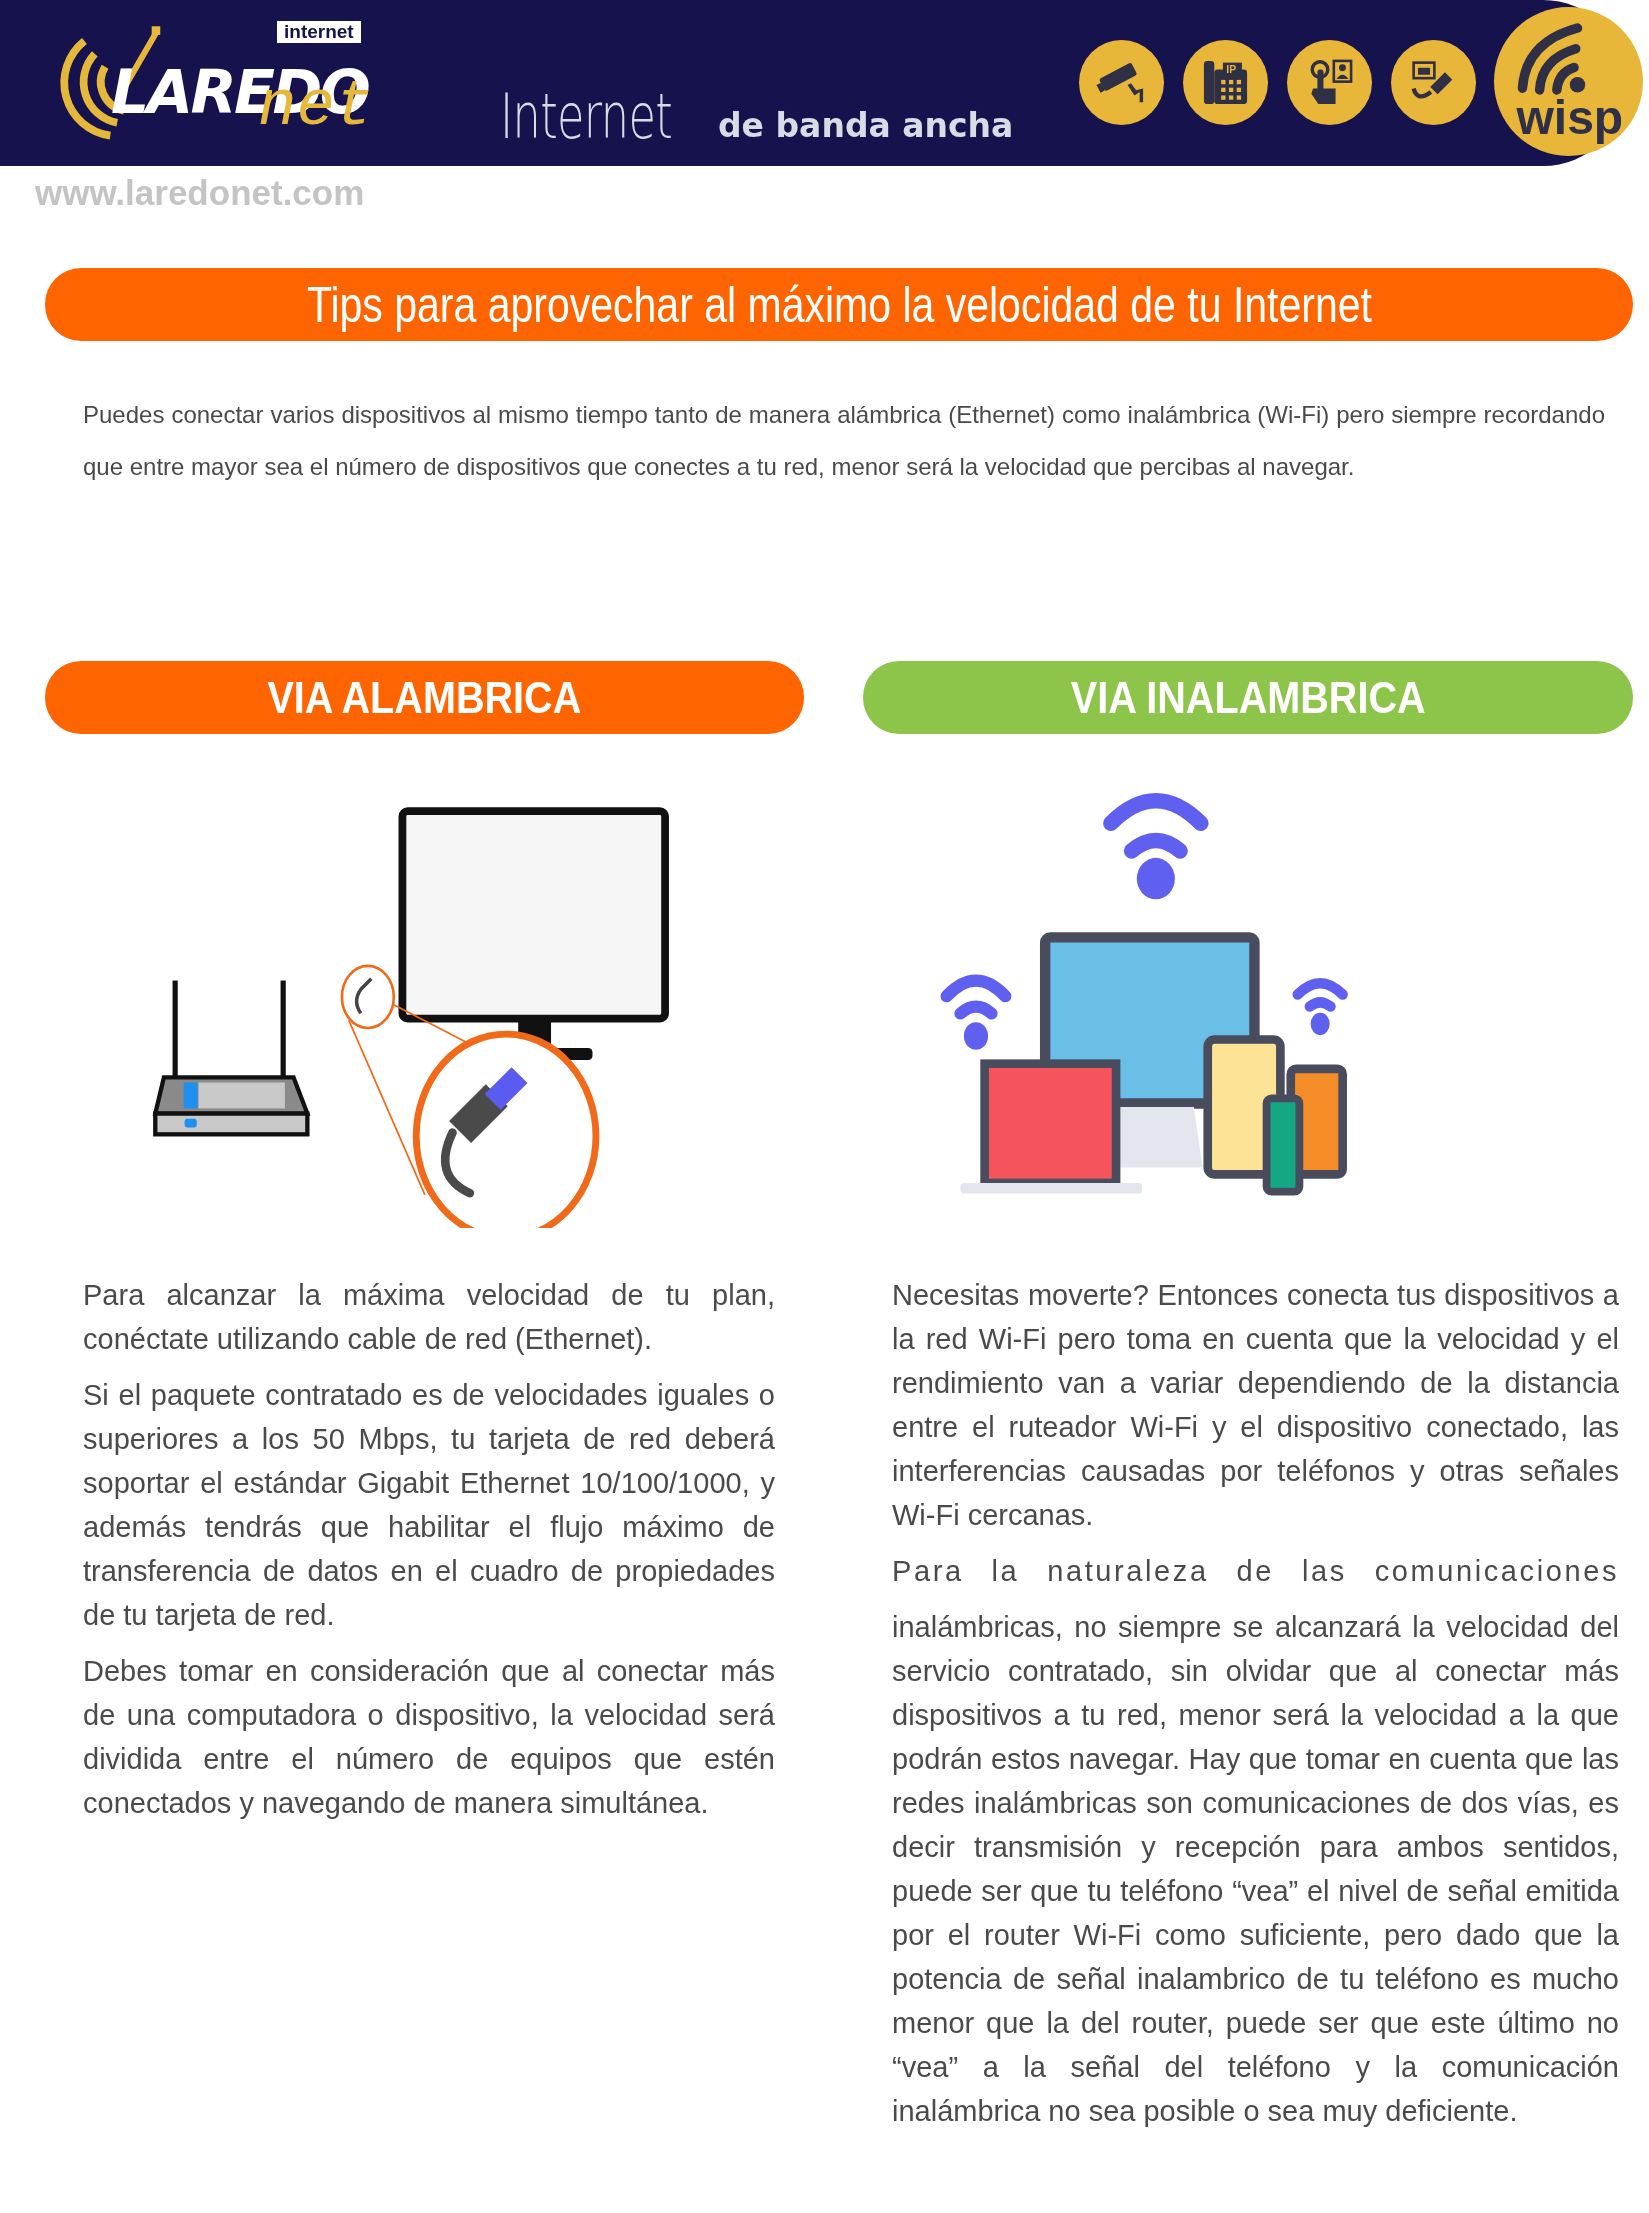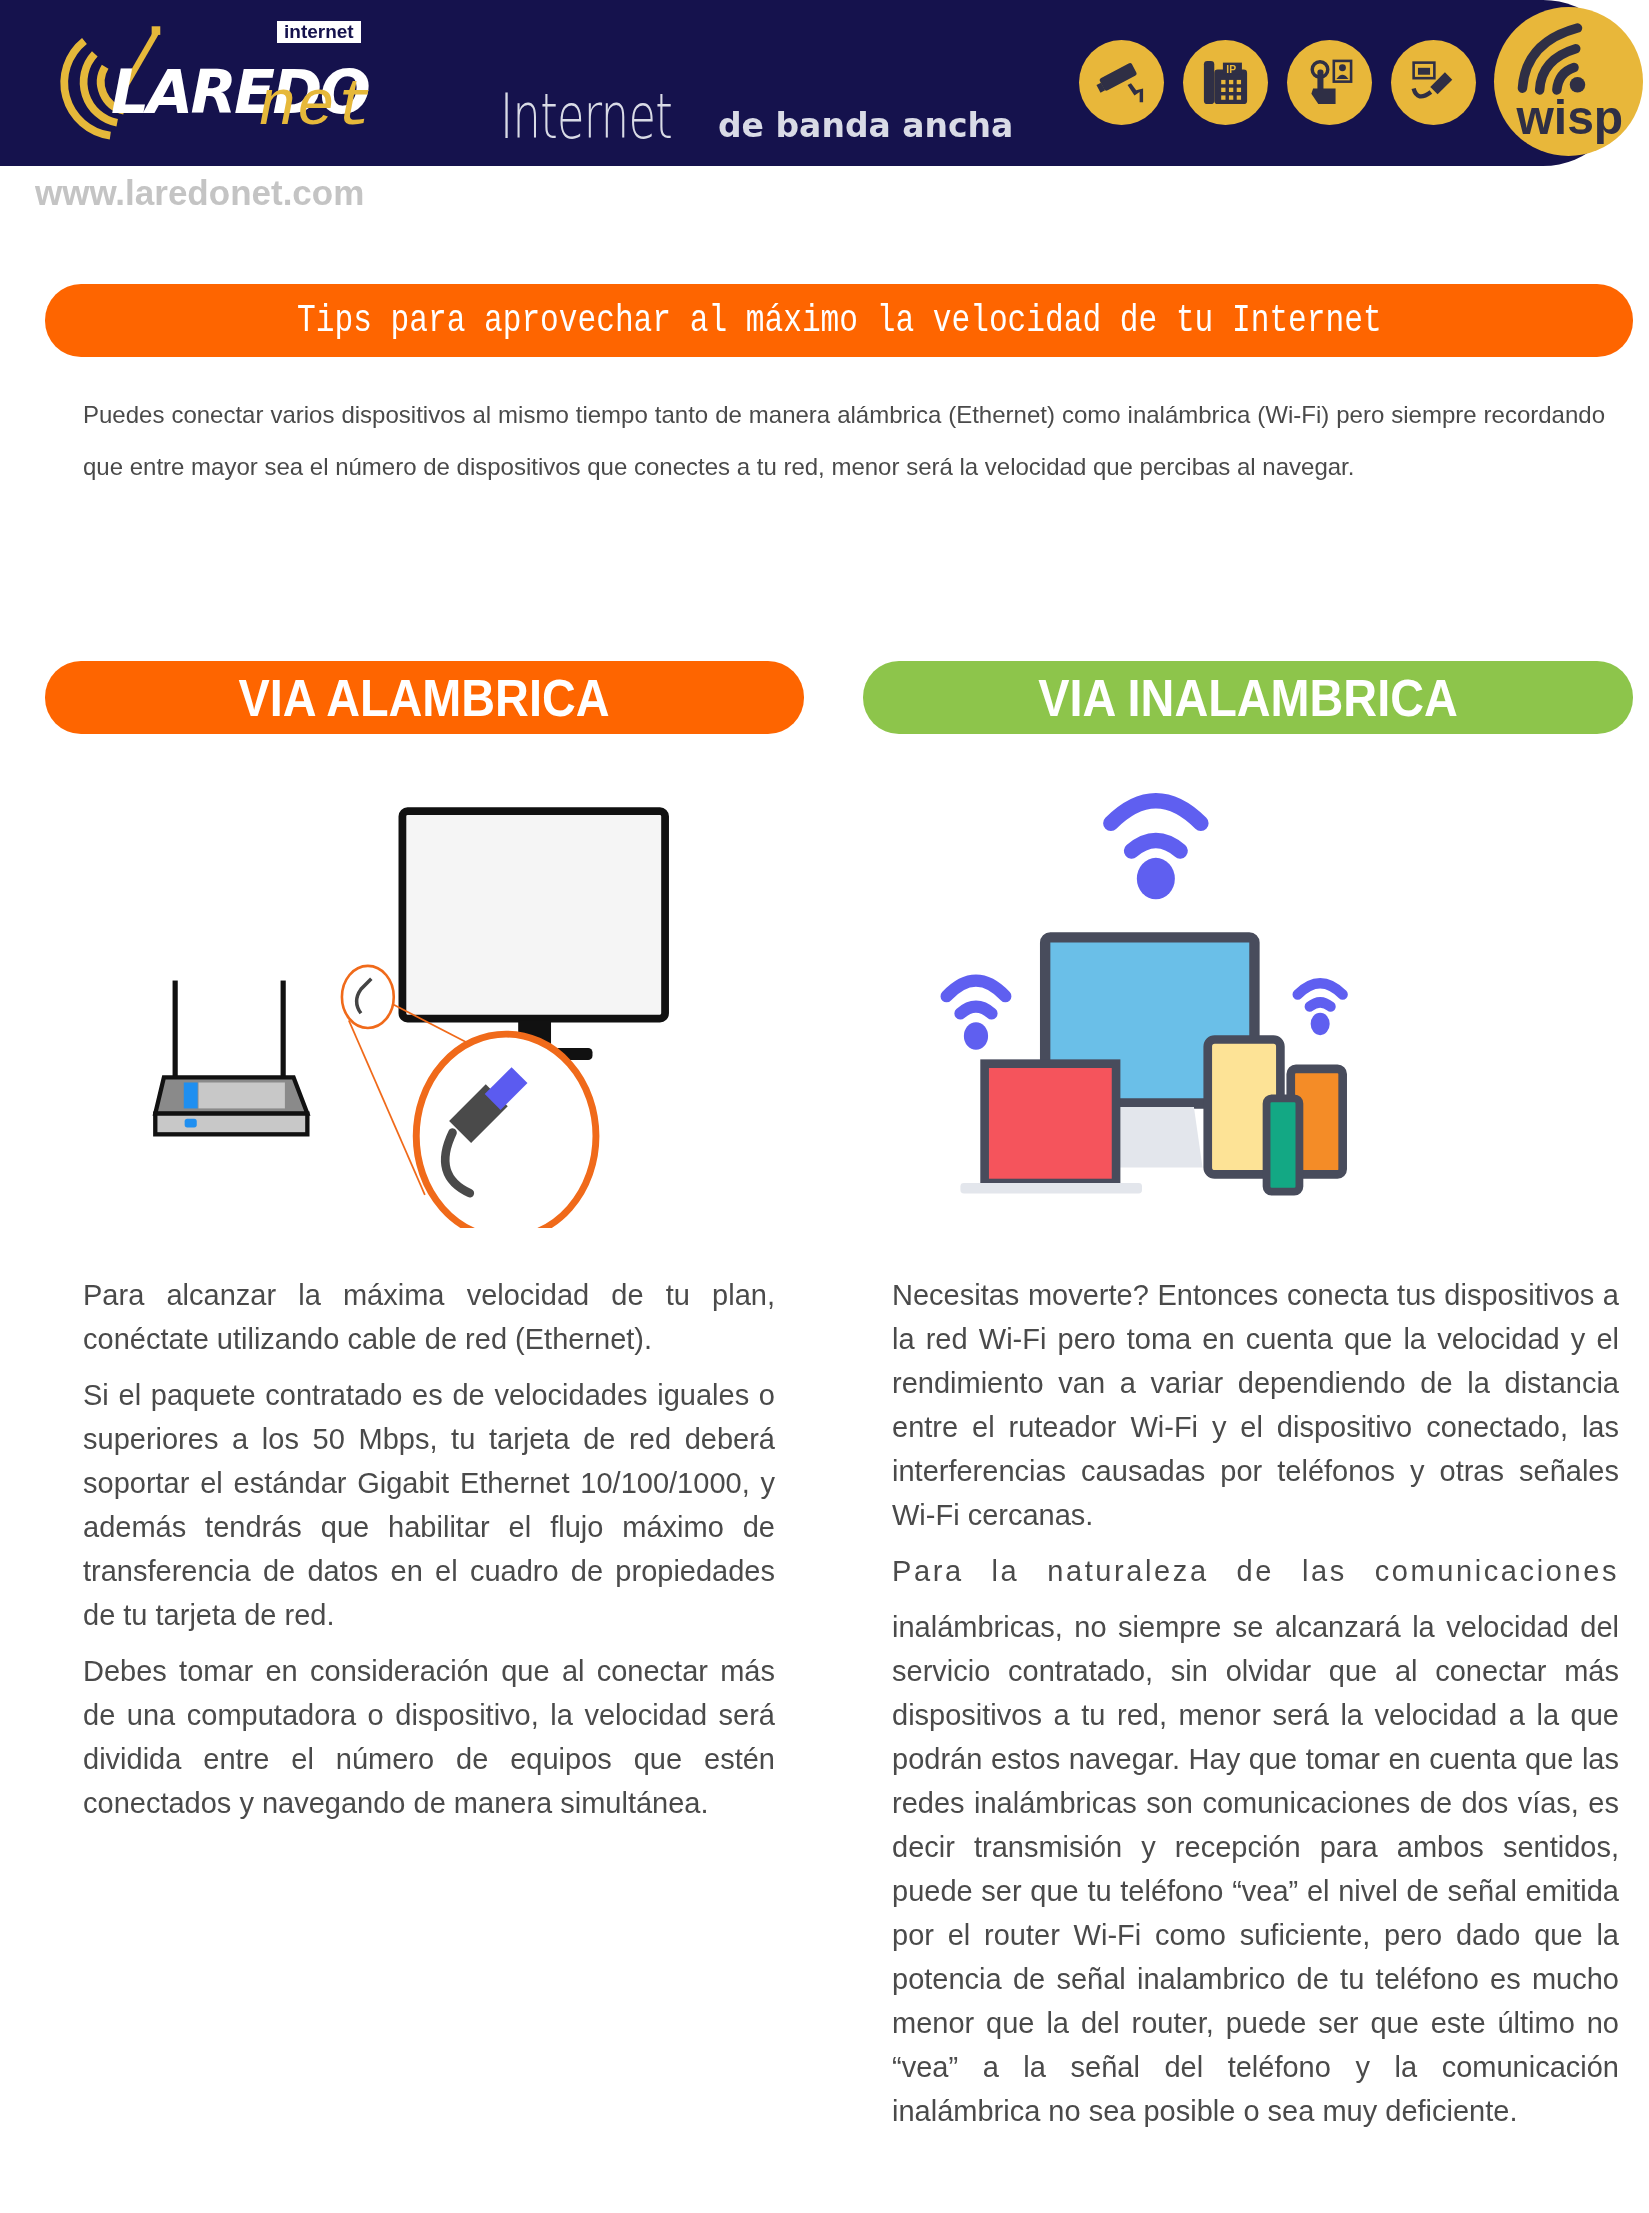--- a/index.html
+++ b/index.html
@@ -20,23 +20,23 @@
   .svc { width: 85px; height: 85px; border-radius: 50%; background: #e8b73a; display: flex; align-items: center; justify-content: center; }
   .wisp { position: absolute; left: 1494px; top: 7px; width: 149px; height: 149px; border-radius: 50%; background: #e8b73a; }
   .wisp-label { position: absolute; left: 22.5px; top: 83px; font-weight: bold; font-size: 48px; color: #2f2f45; }
 
   .site-url { position: absolute; left: 35px; top: 173px; font-weight: bold; font-size: 35px; color: #c4c4c4; }
 
   
   .pill { position: absolute; height: 73px; border-radius: 36px; color: #ffffff; display: flex; align-items: center; justify-content: center; }
   .pill-orange { background: #fe6500; }
   .pill-green { background: #8dc54b; }
-  .title-pill { left: 45px; top: 284px; width: 1588px; font-size: 38px; font-family: Liberation Mono, monospace; }
+  .title-pill { left: 45px; top: 268px; width: 1588px; font-size: 50px; }
   .title-pill span { display: inline-block; transform: scaleX(0.82); }
-  .section-pill { top: 661px; width: 759px; font-weight: bold; font-size: 52px; }
+  .section-pill { top: 661px; width: 759px; font-weight: bold; font-size: 44px; }
   .section-pill span { display: inline-block; transform: scaleX(0.9); }
 
   .intro { position: absolute; left: 83px; top: 389px; width: 1522px; font-size: 24px; line-height: 52px; text-align: justify; color: #4a4a4a; }
 
   .illus { position: absolute; }
 
   .col-text { position: absolute; font-size: 29px; line-height: 44px; text-align: justify; color: #4a4a4a; }
   .col-text p { margin: 12px; }
   .col-left { left: 71px; top: 1261px; width: 716px; }
   .col-right { left: 880px; top: 1261px; width: 751px; }

